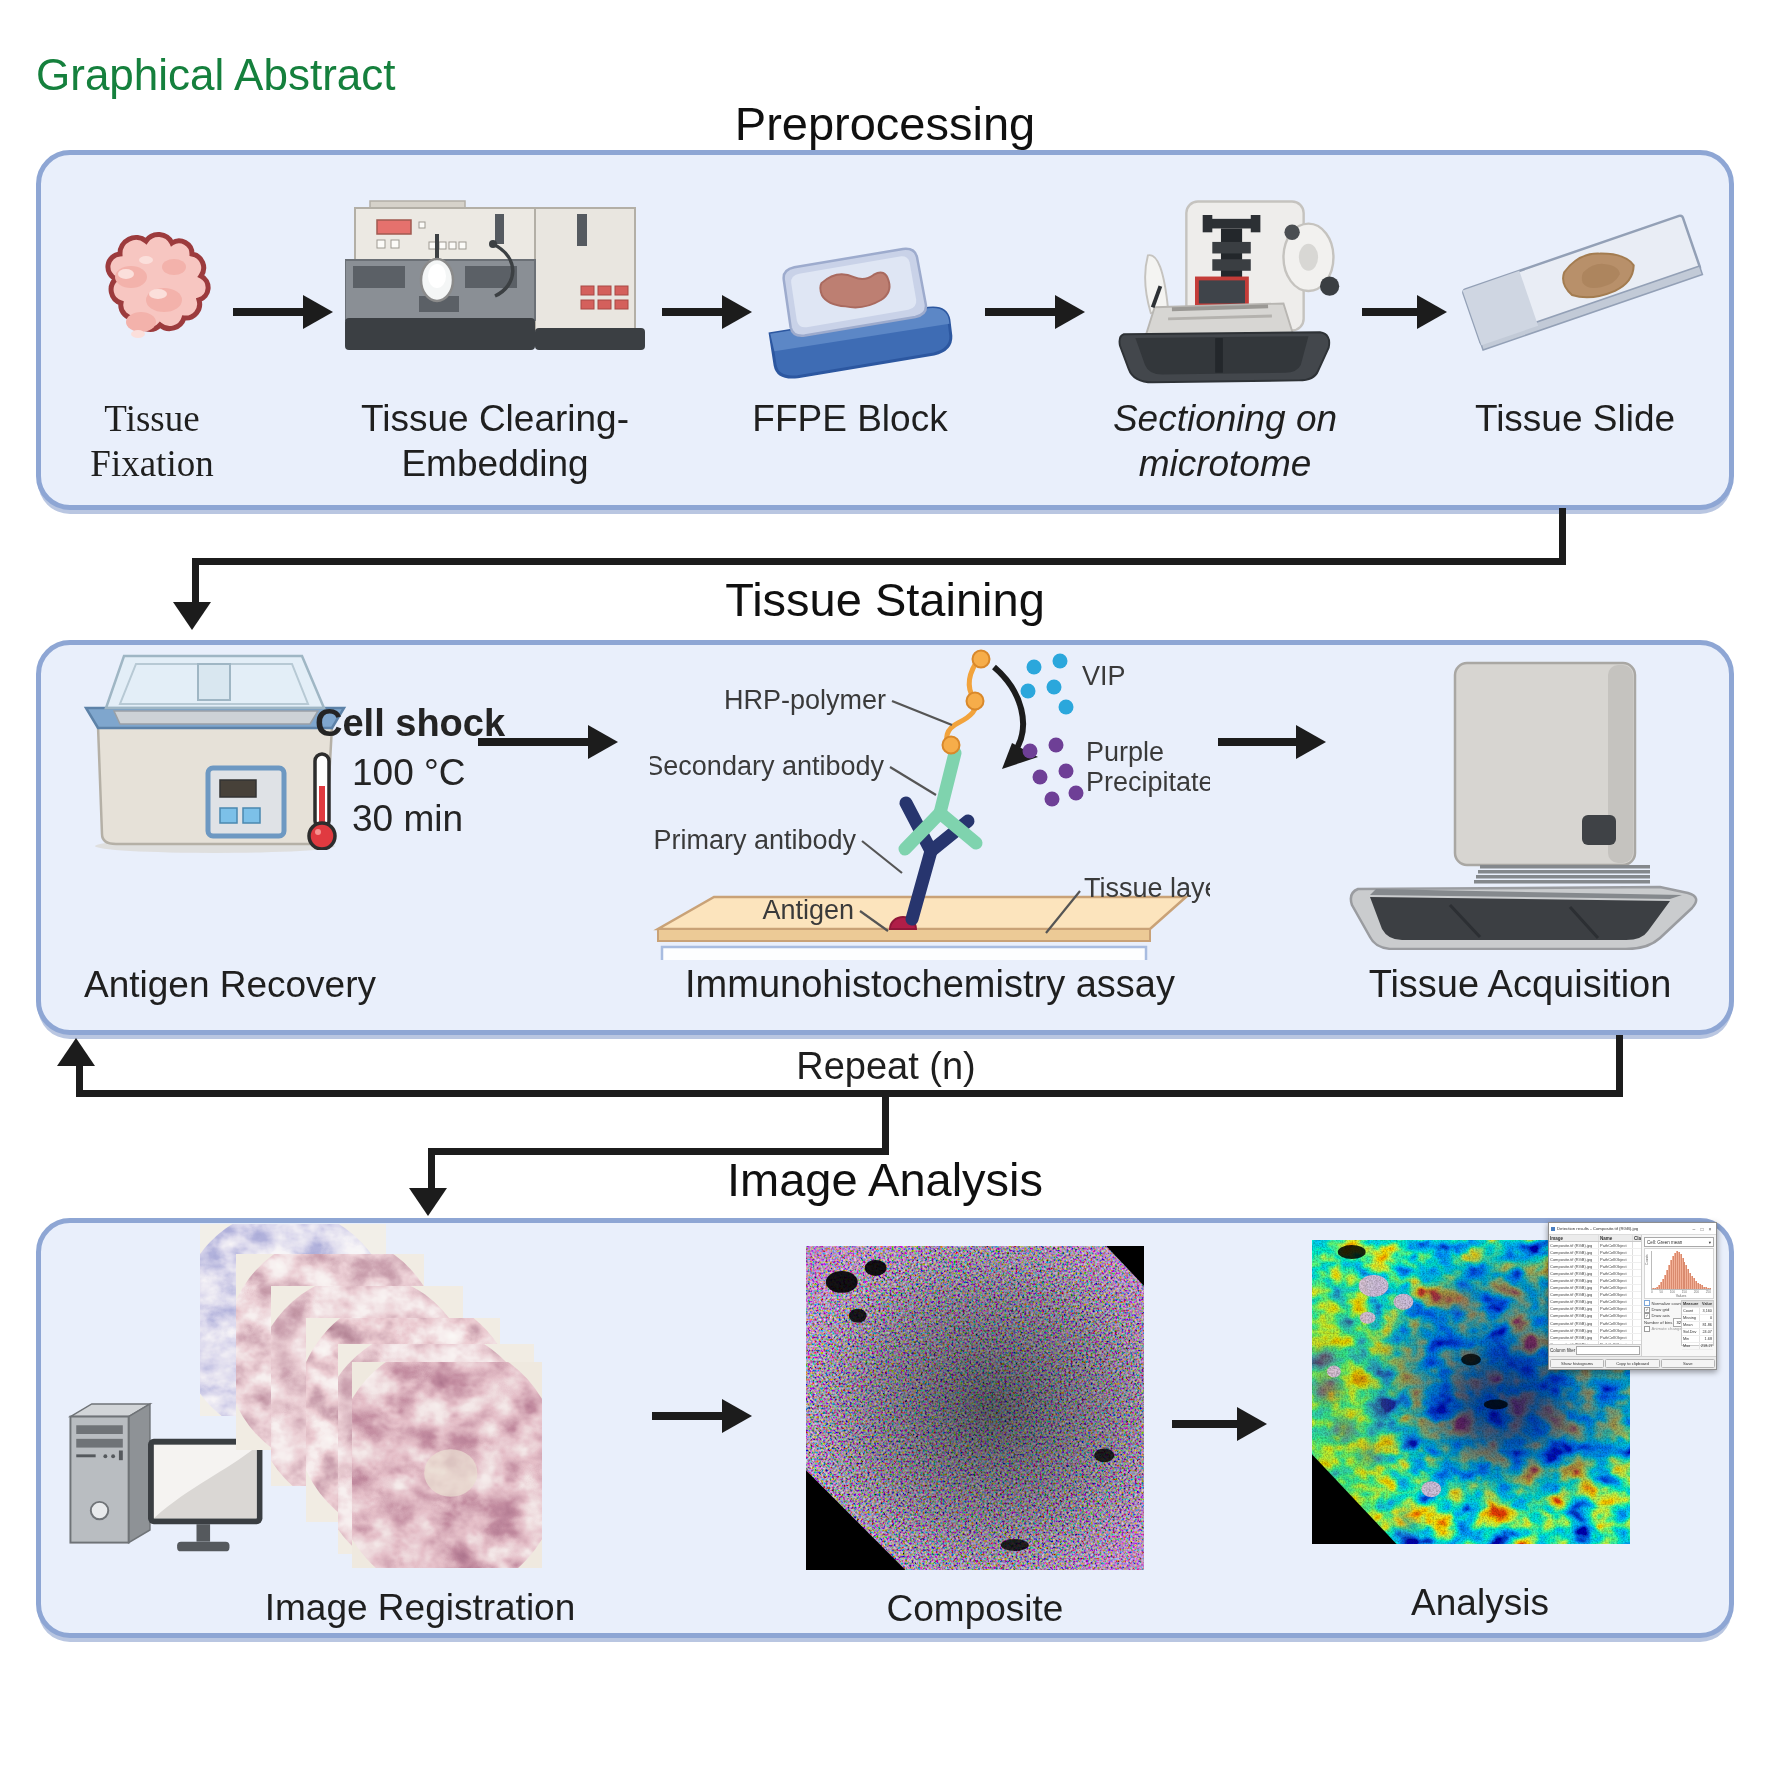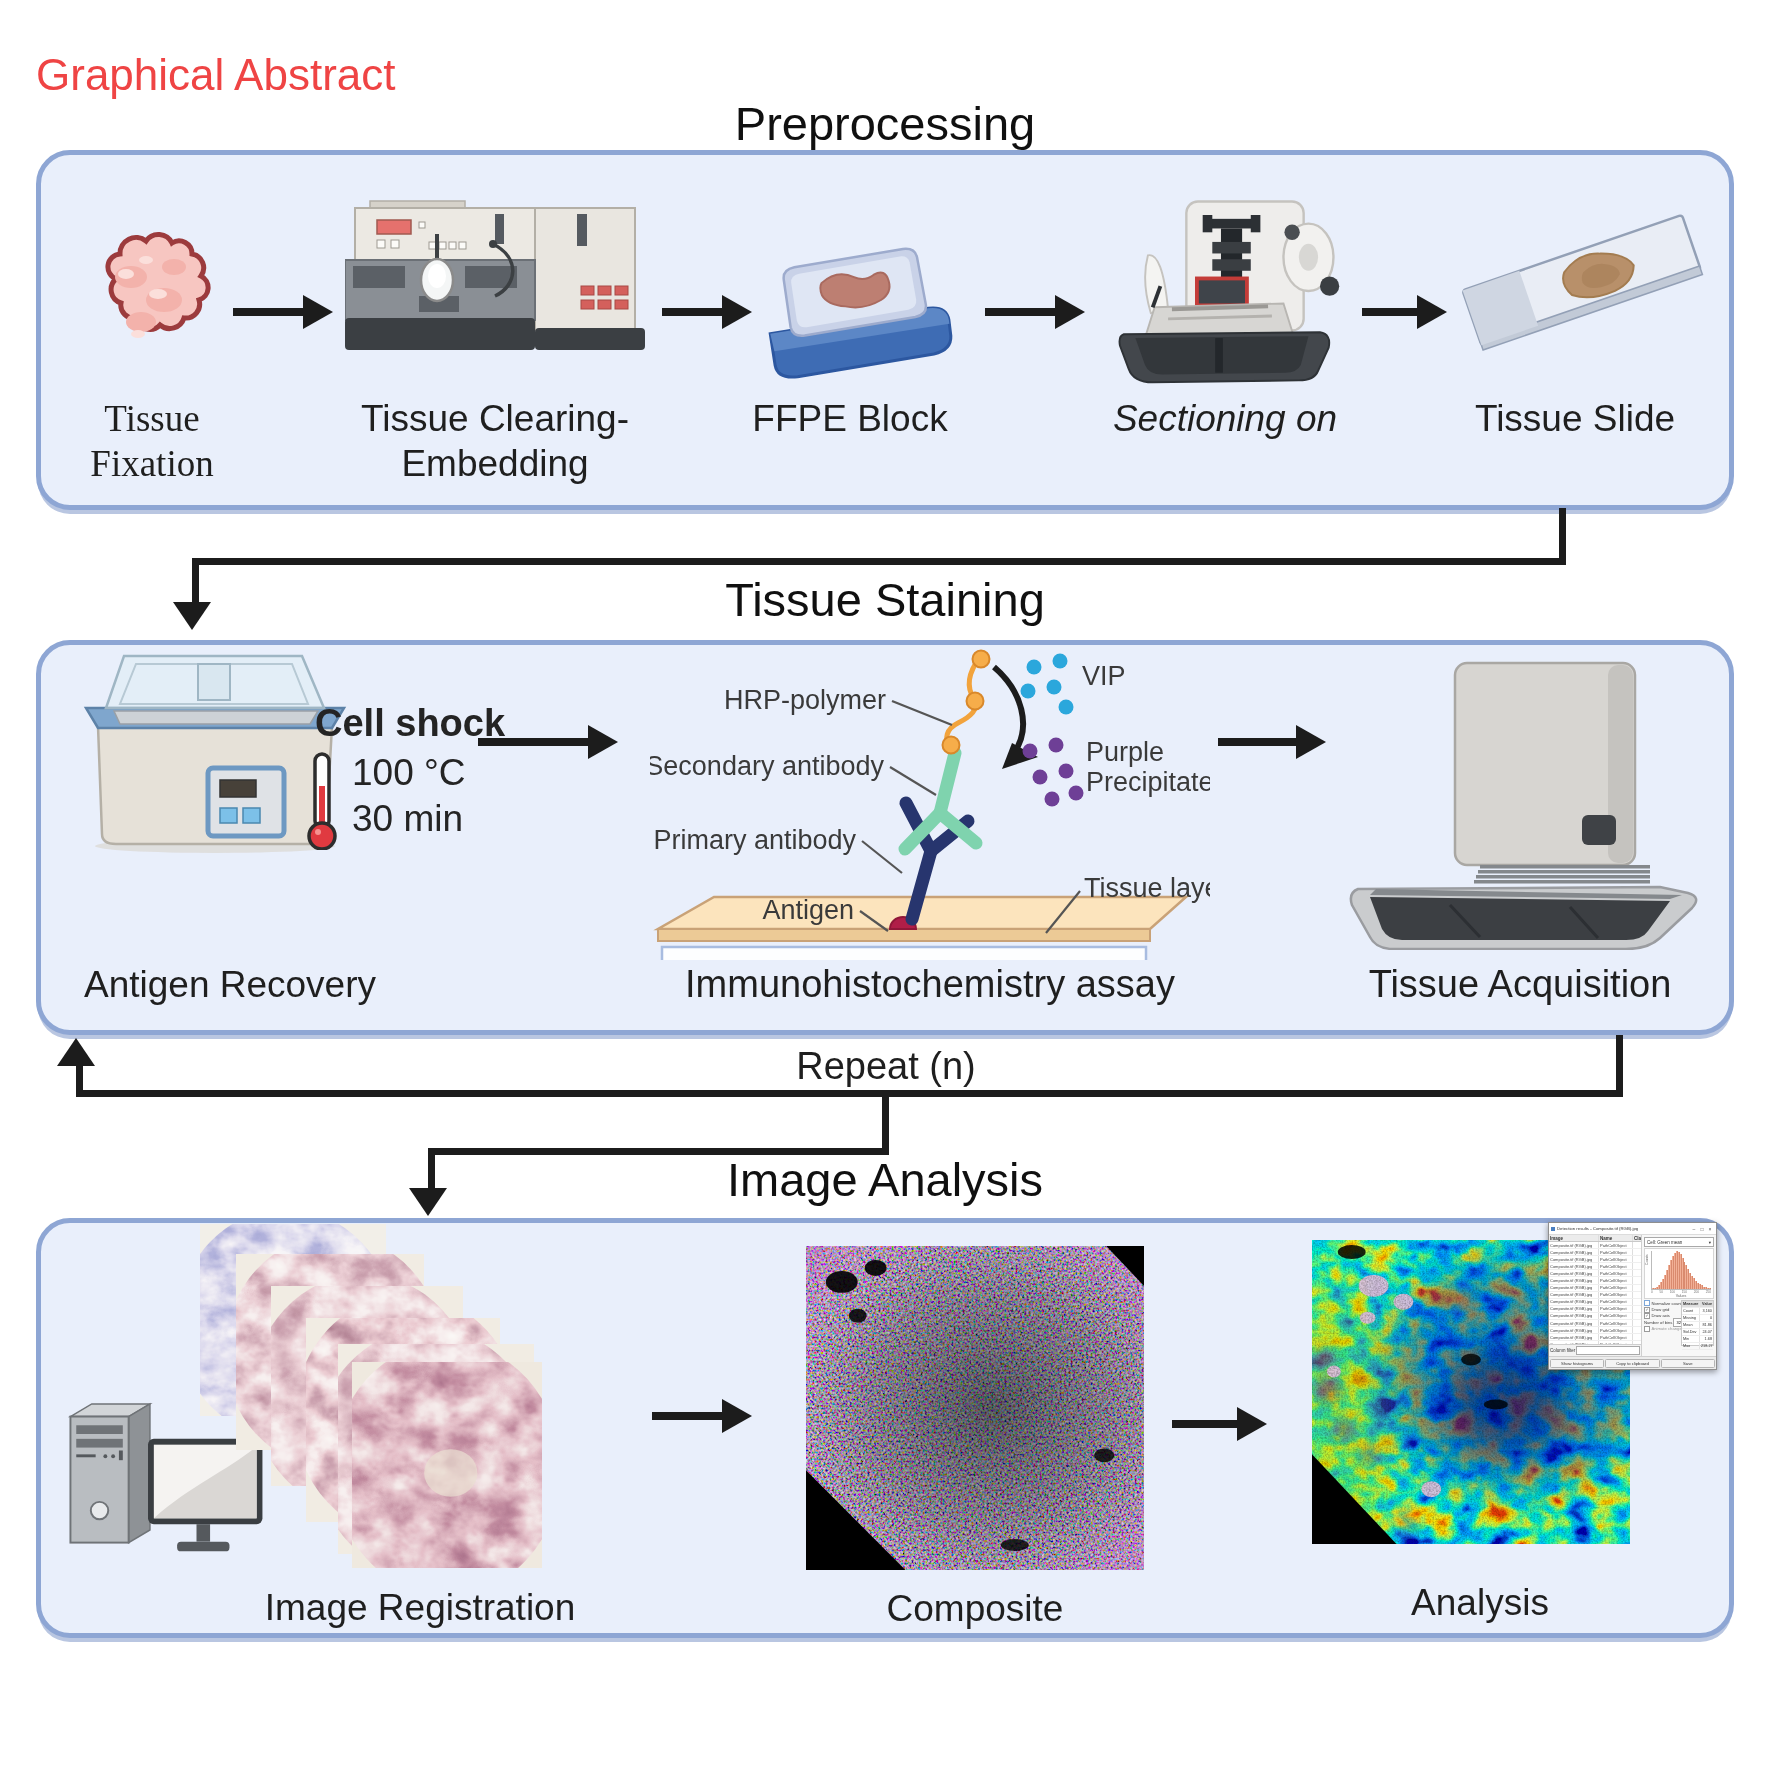--- a/index.html
+++ b/index.html
@@ -1,18 +1,18 @@
 <!DOCTYPE html>
 <html><head>
 <meta charset="utf-8">
 <style>
   html,body{margin:0;padding:0;background:#fff;}
   .canvas{position:relative;width:1771px;height:1771px;background:#ffffff;
           font-family:"Liberation Sans",sans-serif;color:#1a1a1a;overflow:hidden;}
-  .page-title{position:absolute;left:36px;top:50px;font-size:44px;color:#ef4444;}
+  .page-title{position:absolute;left:36px;top:50px;font-size:44px;color:#15803d;}
   .sec-title{position:absolute;left:36px;width:1698px;text-align:center;font-size:47px;color:#101010;}
   .section-box{position:absolute;left:36px;width:1698px;box-sizing:border-box;
                background:#e9effb;border:5px solid #8ea6d4;border-radius:34px;
                box-shadow:0 6px 0 -2px #b9c6e1;}
   .item-label{position:absolute;text-align:center;font-size:37px;line-height:45px;color:#1f1f1f;white-space:nowrap;}
   .small-note{position:absolute;font-size:37px;color:#242424;white-space:nowrap;}
   .flow-arrow{position:absolute;height:8px;background:#1c1c1c;}
   .flow-arrow:after{content:"";position:absolute;right:-30px;top:-13px;width:0;height:0;
       border-left:30px solid #1c1c1c;border-top:17px solid transparent;border-bottom:17px solid transparent;}
   .conn{position:absolute;background:#1c1c1c;}
@@ -287,20 +287,21 @@
     <polygon points="62,118 196,114 206,146 52,150" fill="#d7d6d3" stroke="#b8b6b2" stroke-width="2"></polygon>
     <line x1="80" y1="120" x2="180" y2="117" stroke="#9a9894" stroke-width="4"></line>
     <line x1="76" y1="130" x2="184" y2="127" stroke="#b4b2ae" stroke-width="3"></line>
     <line x1="68" y1="96" x2="60" y2="118" stroke="#2c3034" stroke-width="4"></line>
     <path d="M30,146 L234,144 Q246,146 243,160 L232,184 Q228,194 212,194 L60,196 Q40,196 35,182 L26,158 Q24,148 30,146 Z" fill="#43474c" stroke="#2e3236" stroke-width="2"></path>
     <path d="M42,150 L222,148 L214,178 Q210,186 198,186 L70,188 Q56,188 52,178 Z" fill="#33373b"></path>
     <rect x="125" y="150" width="8" height="36" fill="#23272b"></rect>
   </svg>
   <div class="item-label" style="left:1085px;top:396px;width:280px;font-style:italic;">
     <div>Sectioning on</div>
+    <div>microtome</div>
   </div>
 
   <div class="flow-arrow" style="left:1362px;top:308px;width:55px;"></div>
 
   <svg class="icon" style="left:1448px;top:205px;width:268px;height:152px;" viewBox="0 0 268 152">
     <g transform="rotate(-19 134 76)">
       <rect x="18" y="46" width="232" height="58" rx="3" fill="#e9edf4" fill-opacity="0.94" stroke="#93a0b6" stroke-width="2.5"></rect>
       <rect x="18" y="100" width="232" height="9" fill="#c2cad7" stroke="#93a0b6" stroke-width="1.5"></rect>
       <rect x="18" y="46" width="60" height="58" fill="#cfd6e2"></rect>
       <path d="M120,62 q20,-14 40,-6 q24,8 28,22 q-6,16 -26,18 q-26,2 -42,-10 q-8,-14 0,-24 z" fill="#b8906a" stroke="#a37c50" stroke-width="2"></path>

